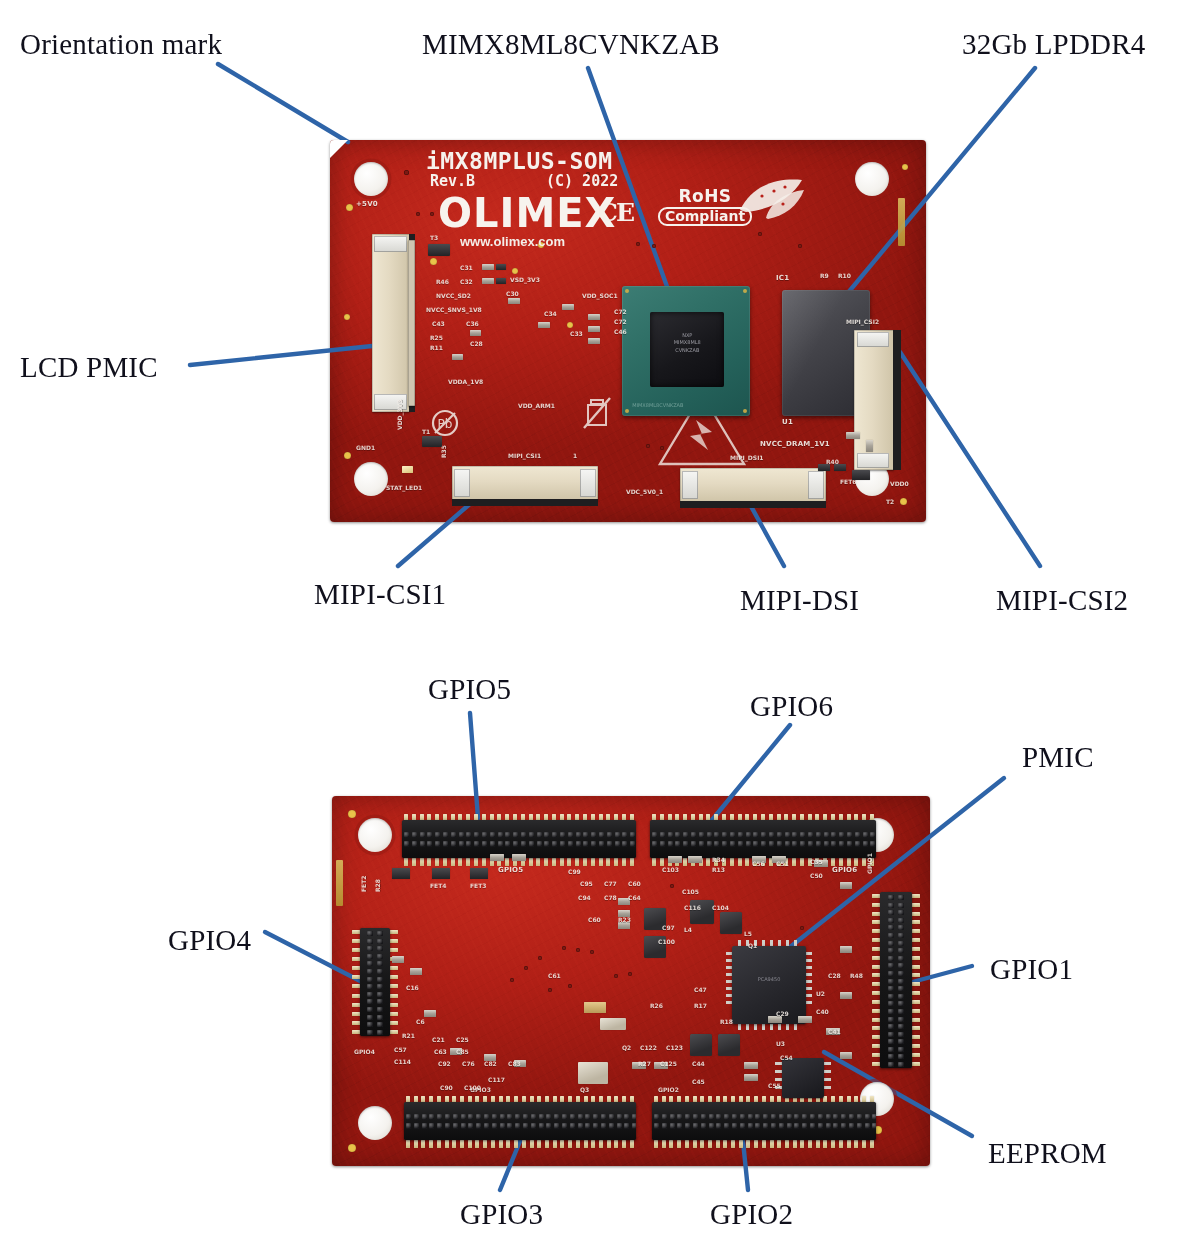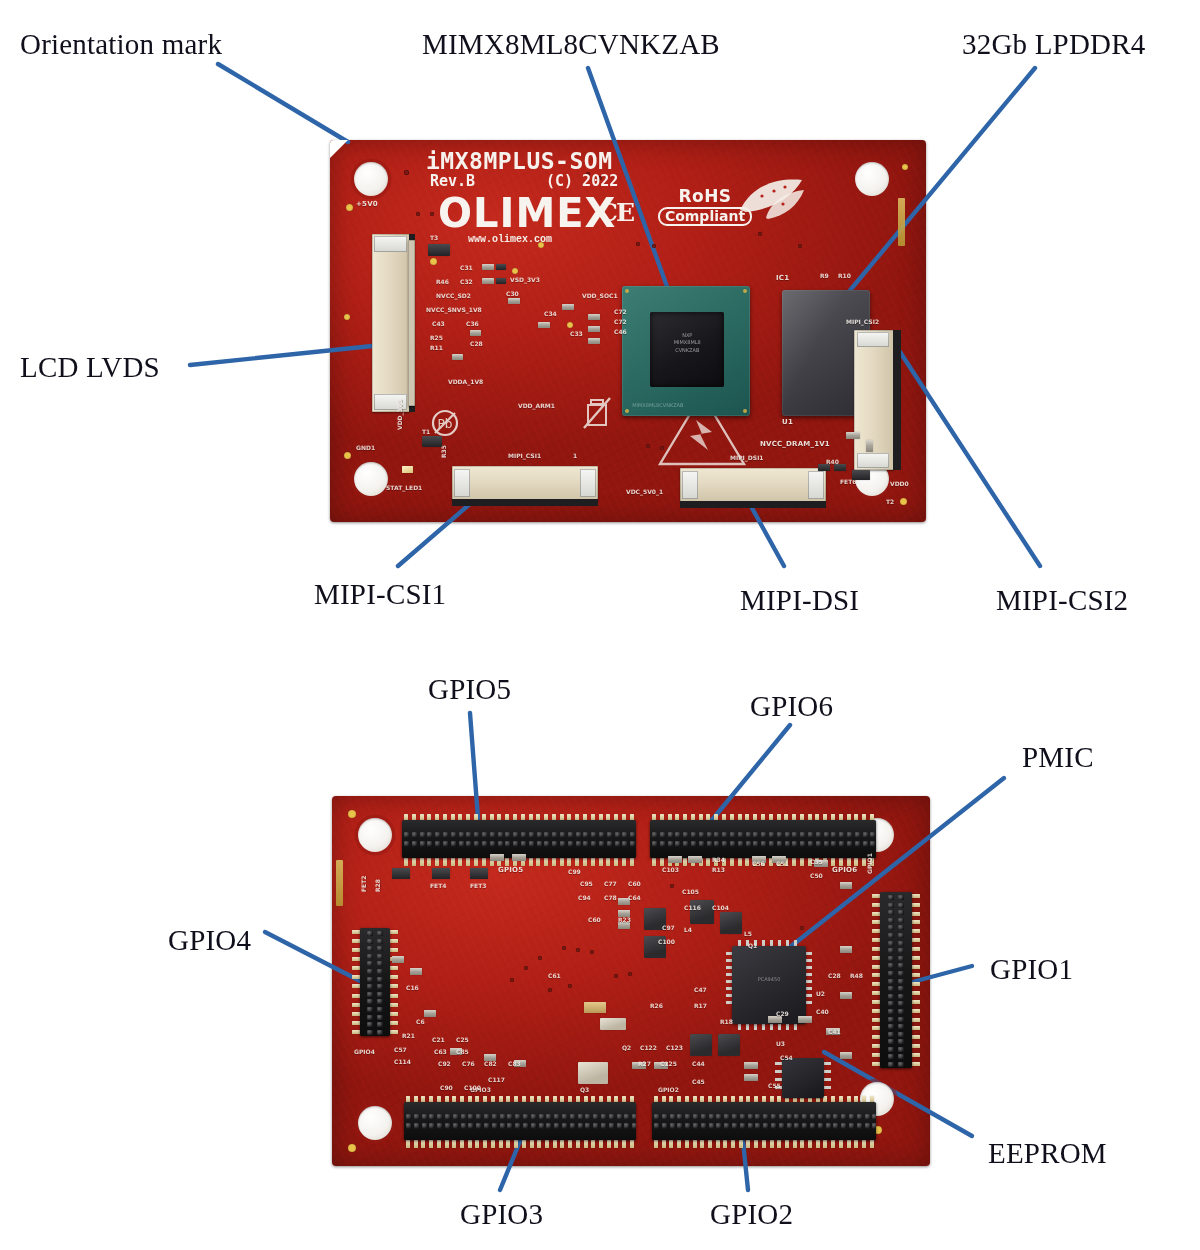--- a/index.html
+++ b/index.html
@@ -64,21 +64,21 @@
     position:absolute;color:#f6f1ec;font-family:"DejaVu Sans Mono","Liberation Mono",monospace;
     font-weight:700;white-space:nowrap;z-index:5;
   }
   .olimex-logo{
     position:absolute;z-index:5;color:#f7f3ee;
     font-family:"DejaVu Sans",sans-serif;font-weight:700;
     font-size:40px;letter-spacing:1px;
     -webkit-text-stroke:0px;
   }
   .olimex-url{position:absolute;z-index:5;color:#f4efe9;
-    font-family:Liberation Mono, monospace;font-weight:700;font-size:10px;margin-left:8px;}
+    font-family:Liberation Sans, sans-serif;font-weight:700;font-size:13px;}
 
   .rohs{
     position:absolute;z-index:5;color:#f7f2ed;font-family:"DejaVu Sans",sans-serif;
     font-weight:700;text-align:center;line-height:1.05;
   }
   .rohs .r1{font-size:17px;letter-spacing:.5px;}
   .rohs .r2{font-size:14px;border:2px solid #f7f2ed;border-radius:9px;padding:0 5px;display:inline-block;margin-top:1px;}
   .ce{position:absolute;z-index:5;color:#f6f1eb;font-family:"DejaVu Serif",serif;font-weight:700;font-size:25px;letter-spacing:-2px;}
   .leaf{position:absolute;z-index:5;}
   .wee{position:absolute;z-index:5;opacity:.82;}
@@ -1213,21 +1213,21 @@
     <line x1="265" y1="932" x2="366" y2="984"></line>
     <line x1="972" y1="966" x2="890" y2="988"></line>
     <line x1="972" y1="1136" x2="824" y2="1052"></line>
     <line x1="500" y1="1190" x2="532" y2="1112"></line>
     <line x1="748" y1="1190" x2="740" y2="1112"></line>
   </svg>
 
   <div class="callout-label" style="left:20px;top:30px;">Orientation mark</div>
   <div class="callout-label" style="left:422px;top:30px;">MIMX8ML8CVNKZAB</div>
   <div class="callout-label" style="left:962px;top:30px;">32Gb LPDDR4</div>
-  <div class="callout-label" style="left:20px;top:353px;">LCD LVDS</div>
+  <div class="callout-label" style="left:20px;top:353px;">LCD PMIC</div>
   <div class="callout-label" style="left:314px;top:580px;">MIPI-CSI1</div>
   <div class="callout-label" style="left:740px;top:586px;">MIPI-DSI</div>
   <div class="callout-label" style="left:996px;top:586px;">MIPI-CSI2</div>
 
   <div class="callout-label" style="left:428px;top:675px;">GPIO5</div>
   <div class="callout-label" style="left:750px;top:692px;">GPIO6</div>
   <div class="callout-label" style="left:1022px;top:743px;">PMIC</div>
   <div class="callout-label" style="left:168px;top:926px;">GPIO4</div>
   <div class="callout-label" style="left:990px;top:955px;">GPIO1</div>
   <div class="callout-label" style="left:988px;top:1139px;">EEPROM</div>

